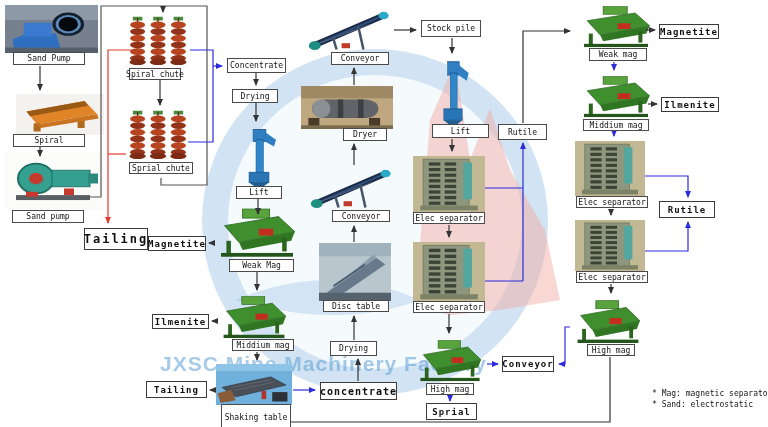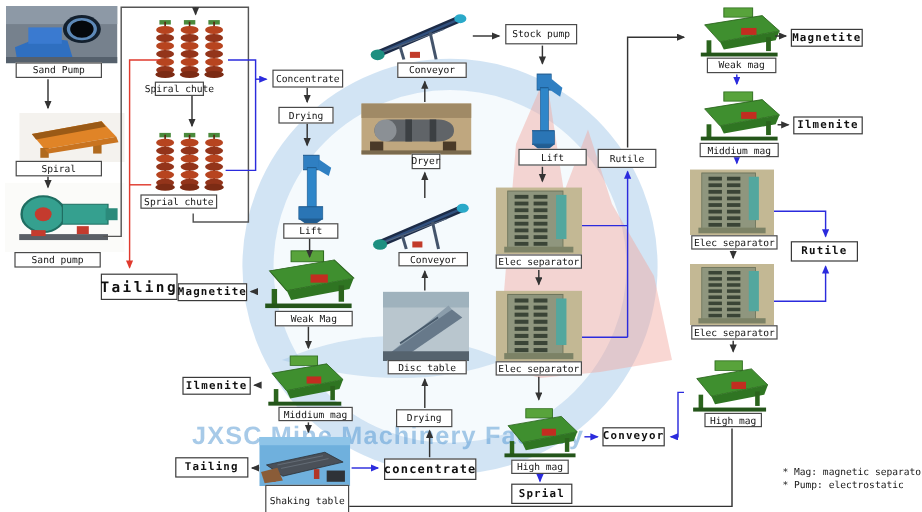--- a/index.html
+++ b/index.html
@@ -334,34 +334,34 @@
     </div>
   <div class="photo" style="left:570px;top:298px;width:76px;height:47px">
       <svg viewBox="0 0 100 70" preserveAspectRatio="none">
         <use href="#sym-magsep"></use>
       </svg>
     </div>
 
   <div class="elabel" style="left:13px;top:52px;width:72px;height:13px">Sand Pump</div>
   <div class="elabel" style="left:13px;top:134px;width:72px;height:13px">Spiral</div>
   <div class="elabel" style="left:12px;top:210px;width:72px;height:13px">Sand pump</div>
-  <div class="elabel" style="left:129px;top:68px;width:41px;height:12px">Spiral chute</div>
-  <div class="elabel" style="left:117px;top:162px;width:64px;height:12px">Sprial chute</div>
+  <div class="elabel" style="left:129px;top:68px;width:52px;height:12px">Spiral chute</div>
+  <div class="elabel" style="left:129px;top:162px;width:64px;height:12px">Sprial chute</div>
   <div class="elabel" style="left:227px;top:58px;width:59px;height:15px">Concentrate</div>
   <div class="elabel" style="left:232px;top:89px;width:46px;height:14px">Drying</div>
   <div class="elabel" style="left:236px;top:186px;width:46px;height:13px">Lift</div>
   <div class="elabel" style="left:229px;top:259px;width:65px;height:13px">Weak Mag</div>
   <div class="elabel" style="left:232px;top:339px;width:62px;height:12px">Middium mag</div>
   <div class="elabel" style="left:221px;top:404px;width:70px;height:27px">Shaking table</div>
   <div class="elabel" style="left:330px;top:341px;width:47px;height:15px">Drying</div>
   <div class="elabel" style="left:323px;top:300px;width:66px;height:12px">Disc table</div>
   <div class="elabel" style="left:332px;top:210px;width:58px;height:12px">Conveyor</div>
-  <div class="elabel" style="left:343px;top:128px;width:24px;height:13px">Dryer</div>
+  <div class="elabel" style="left:343px;top:128px;width:44px;height:13px">Dryer</div>
   <div class="elabel" style="left:331px;top:52px;width:58px;height:13px">Conveyor</div>
-  <div class="elabel" style="left:421px;top:20px;width:60px;height:17px">Stock pump</div>
+  <div class="elabel" style="left:421px;top:20px;width:60px;height:17px">Stock pile</div>
   <div class="elabel" style="left:432px;top:124px;width:57px;height:14px">Lift</div>
   <div class="elabel" style="left:413px;top:212px;width:72px;height:12px">Elec separator</div>
   <div class="elabel" style="left:413px;top:301px;width:72px;height:12px">Elec separator</div>
   <div class="elabel" style="left:426px;top:383px;width:48px;height:12px">High mag</div>
   <div class="elabel" style="left:498px;top:124px;width:49px;height:16px">Rutile</div>
   <div class="elabel" style="left:589px;top:48px;width:58px;height:13px">Weak mag</div>
   <div class="elabel" style="left:583px;top:119px;width:66px;height:12px">Middium mag</div>
   <div class="elabel" style="left:576px;top:196px;width:72px;height:12px">Elec separator</div>
   <div class="elabel" style="left:576px;top:271px;width:72px;height:12px">Elec separator</div>
   <div class="elabel" style="left:587px;top:344px;width:48px;height:12px">High mag</div>
@@ -371,15 +371,15 @@
   <div class="pbox" style="left:152px;top:314px;width:57px;height:15px">Ilmenite</div>
   <div class="pbox" style="left:146px;top:381px;width:61px;height:17px">Tailing</div>
   <div class="pbox" style="left:320px;top:382px;width:77px;height:18px;font-size:10px">concentrate</div>
   <div class="pbox" style="left:426px;top:403px;width:51px;height:17px">Sprial</div>
   <div class="pbox" style="left:502px;top:356px;width:52px;height:16px">Conveyor</div>
   <div class="pbox" style="left:659px;top:24px;width:60px;height:15px">Magnetite</div>
   <div class="pbox" style="left:661px;top:97px;width:58px;height:15px">Ilmenite</div>
   <div class="pbox" style="left:659px;top:201px;width:56px;height:17px">Rutile</div>
 
   <div class="note" style="left:652px;top:389px">* Mag: magnetic separator</div>
-  <div class="note" style="left:652px;top:400px">* Pump: electrostatic</div>
+  <div class="note" style="left:652px;top:400px">* Sand: electrostatic</div>
 
 </div>
 
 </body></html>

